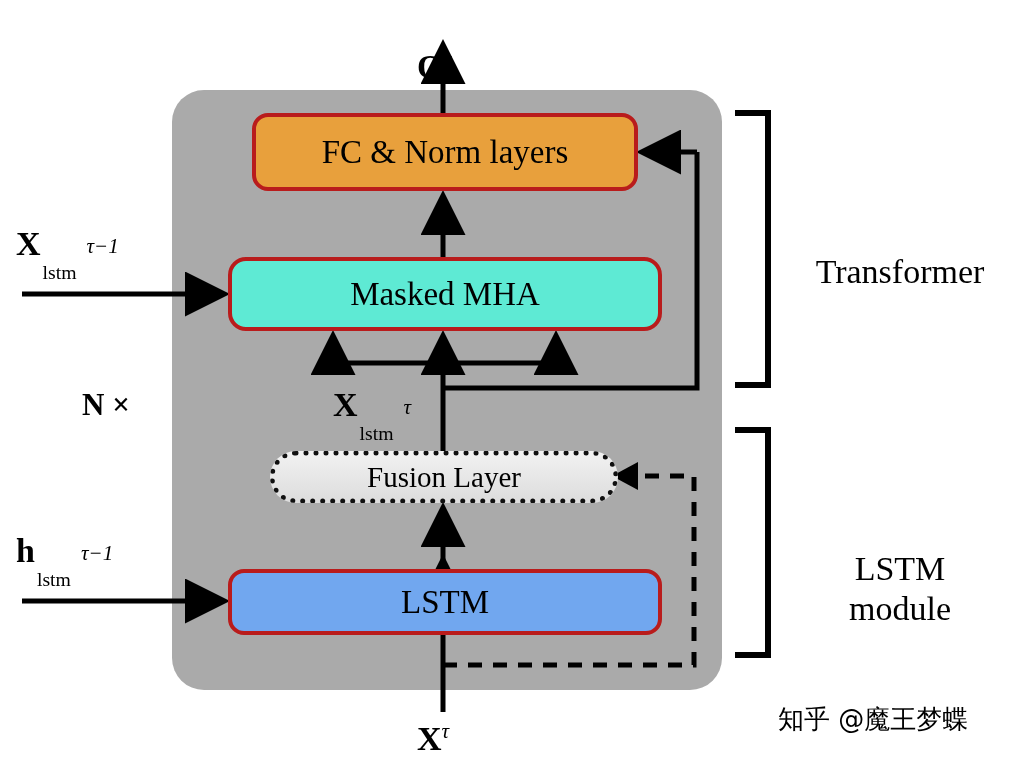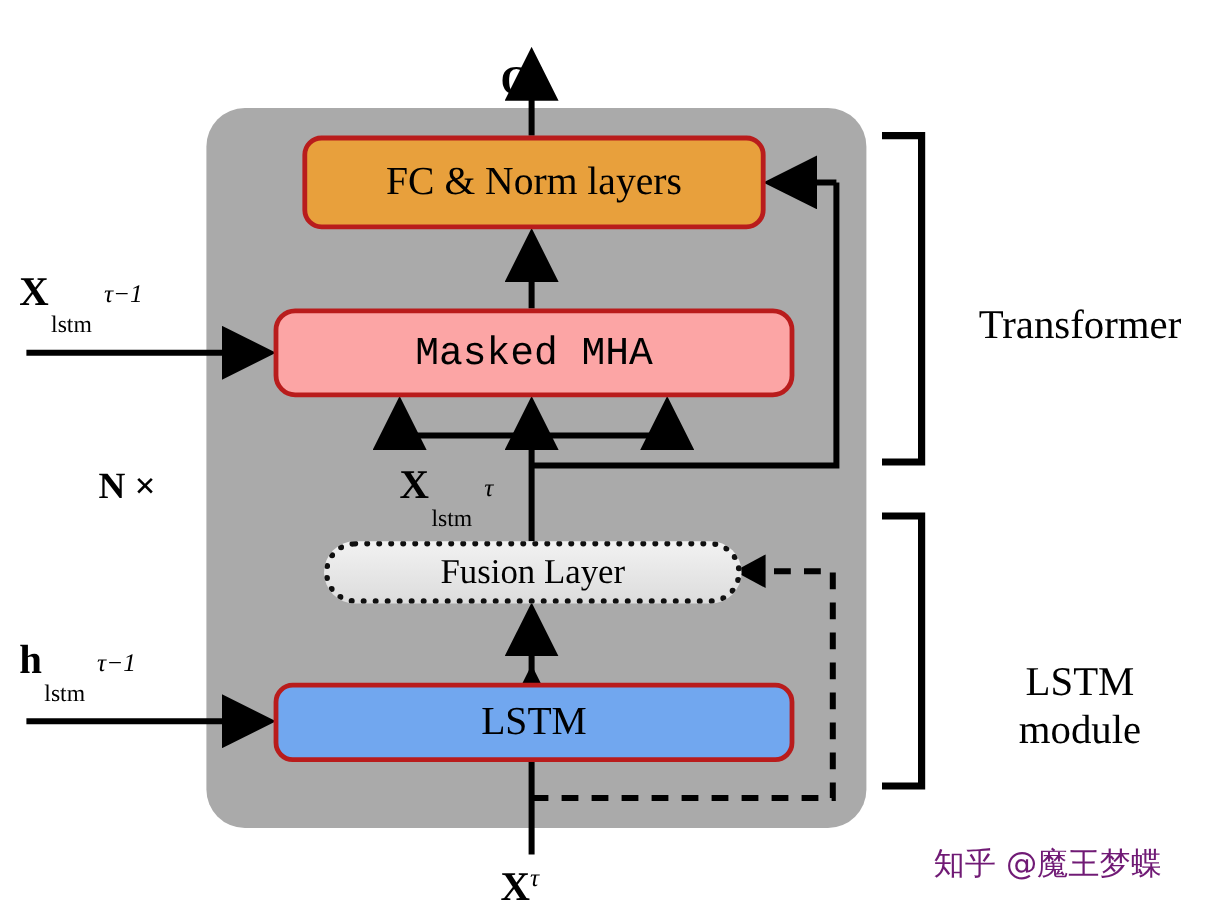--- a/index.html
+++ b/index.html
@@ -8,38 +8,38 @@
   #stage{position:absolute;left:0;top:0;width:1018px;height:764px;}
   svg#wires{position:absolute;left:0;top:0;width:1018px;height:764px;}
 
   .panel{position:absolute;left:172px;top:90px;width:550px;height:600px;
          background:#aaaaaa;border-radius:32px;}
 
   .node{position:absolute;box-sizing:border-box;border:4px solid #b91c1c;
         display:flex;align-items:center;justify-content:center;
         font-size:33px;line-height:1;white-space:nowrap;}
   .node.fc{left:252px;top:113px;width:386px;height:78px;background:#e8a03c;border-radius:16px;}
-  .node.mha{left:228px;top:257px;width:434px;height:74px;background:#fca5a5;border-radius:18px;font-family:Liberation Mono, monospace;}
+  .node.mha{left:228px;top:257px;width:434px;height:74px;background:#5eead4;border-radius:18px;}
   .node.fusion{left:270px;top:451px;width:348px;height:52px;border:none;border-radius:30px;
         background:linear-gradient(180deg,#f2f2f2 0%,#dcdcdc 100%);
         font-size:29px;}
   .fusionborder{position:absolute;left:270px;top:451px;width:348px;height:52px;
         box-sizing:border-box;border:5px dotted #101010;border-radius:30px;pointer-events:none;}
   .node.lstm{left:228px;top:569px;width:434px;height:66px;background:#71a7ef;border-radius:16px;}
 
   .lbl{position:absolute;white-space:nowrap;line-height:1.05;}
   .lbl.math{font-size:34px;font-weight:bold;}
   .lbl.math .sup{font-size:0.62em;font-weight:normal;vertical-align:super;font-style:italic;}
   .lbl.math .sub{font-size:0.58em;font-weight:normal;vertical-align:sub;}
   .stack{display:inline-block;position:relative;vertical-align:baseline;width:0;}
   .stack .sup{position:absolute;left:2px;top:-20px;font-size:21px;font-weight:normal;white-space:nowrap;margin-left:44px;}
   .stack .sub{position:absolute;left:2px;top:7px;font-size:20px;font-weight:normal;white-space:nowrap;}
 
   .side{position:absolute;font-size:34px;text-align:center;line-height:1.18;margin-top:44px;}
-  .watermark{position:absolute;font-size:26px;color:#701a75;white-space:nowrap;
+  .watermark{position:absolute;font-size:26px;color:#000000;white-space:nowrap;
              font-family:"DejaVu Sans","Liberation Sans",sans-serif;}
 </style>
 </head>
 <body>
 
 <div id="stage">
 
   <div class="panel"></div>
 
   <svg id="wires" viewBox="0 0 1018 764" xmlns="http://www.w3.org/2000/svg">

